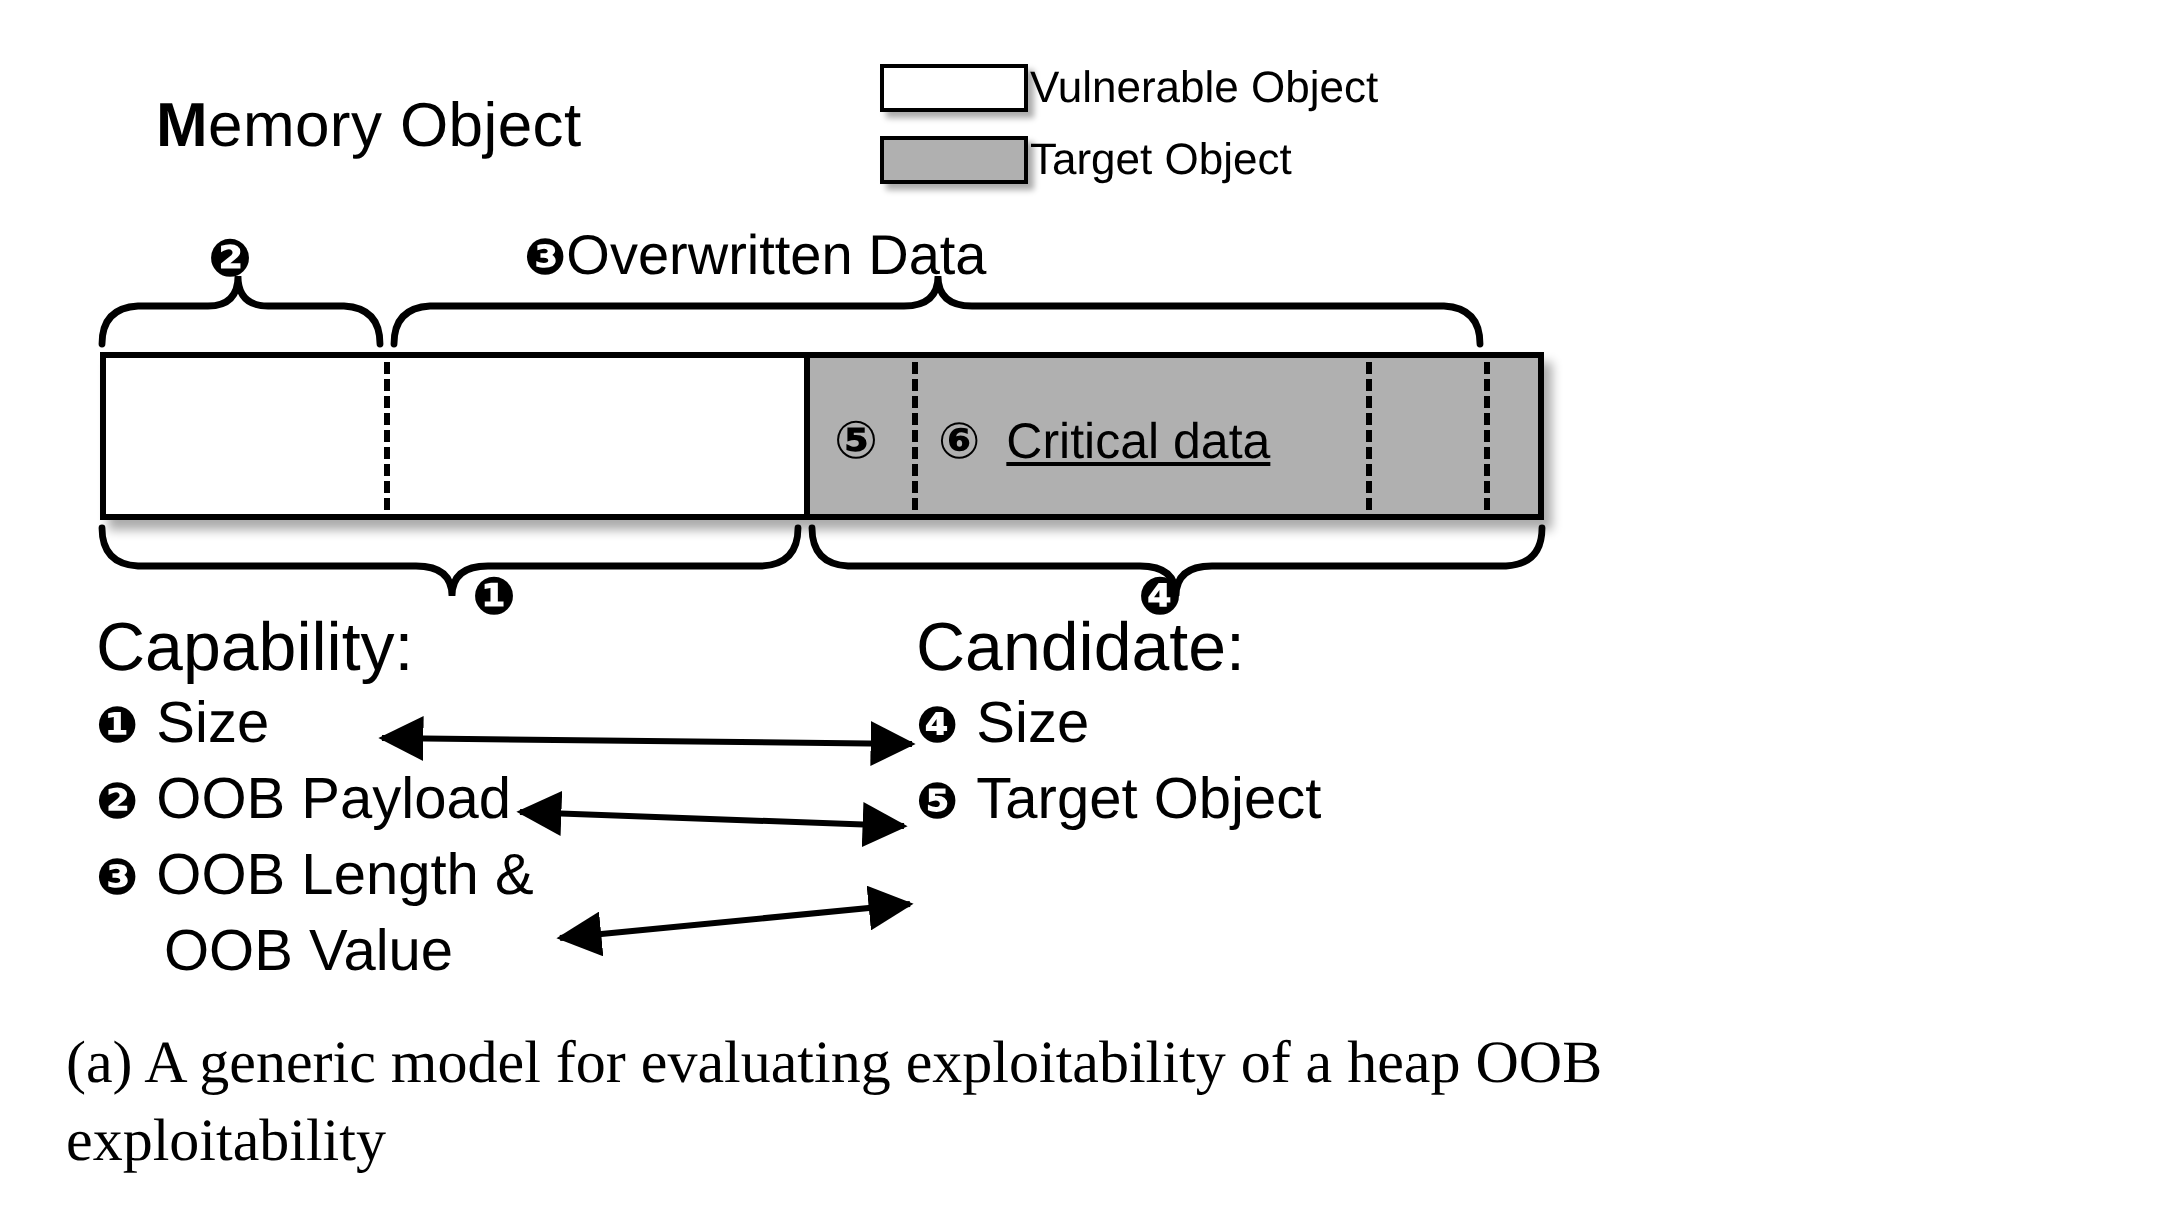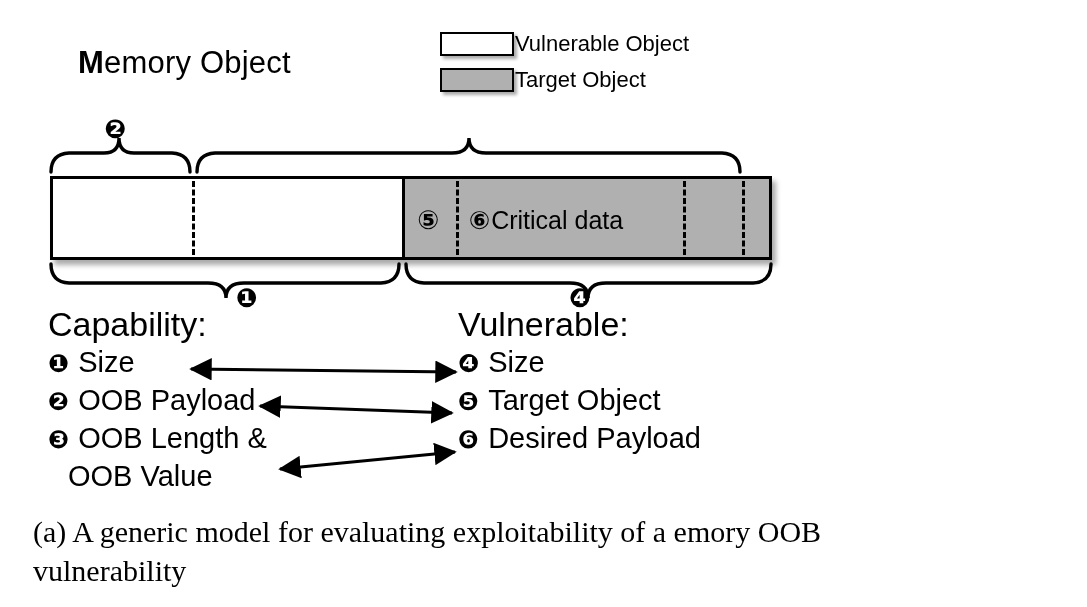--- a/index.html
+++ b/index.html
@@ -115,21 +115,21 @@
   #seg5-label {
     left: 417px; top: 205px;
     font-size: 26px;
   }
   #seg6-label {
     left: 469px; top: 205px;
     font-size: 26px;
     white-space: nowrap;
   }
   #seg6-label .marker { font-size: 25px; }
-  #seg6-label .txt { font-size: 25px; margin-left: 1px; }
+  #seg6-label .txt { font-size: 25px; margin-left: 13px; text-decoration: underline; }
 
   
   #label-size-cap {
     left: 236px; top: 283px;
     font-size: 26px;
   }
   #label-size-cand {
     left: 569px; top: 283px;
     font-size: 26px;
   }
@@ -142,21 +142,21 @@
     line-height: 38px;
     white-space: nowrap;
   }
   .col-item {
     font-size: 29px;
     line-height: 38px;
     white-space: nowrap;
   }
   .col-item .marker { font-size: 25px; }
   .col-item .txt { margin-left: 9px; }
-  .col-item.cont .txt { margin-left: 20px; }
+  .col-item.cont .txt { margin-left: 34px; }
 
   
   #caption {
     left: 33px; top: 512px;
     width: 820px;
     font-family: "Liberation Serif", serif;
     font-size: 30px;
     line-height: 39px;
   }
 </style>
@@ -173,20 +173,21 @@
       <div class="legend-label">Vulnerable Object</div>
     </div>
     <div class="legend-row">
       <div class="legend-swatch target"></div>
       <div class="legend-label">Target Object</div>
     </div>
   </div>
 
   <div id="label-oob-offset" class="abs"><span class="marker">❷</span></div>
 
+  <div id="label-overwritten" class="abs"><span class="marker">❸</span><span>Overwritten Data</span></div>
 
   <svg id="brace-layer" class="abs" viewBox="0 0 1087 607">
 
     <path d="M 51,172 Q 51,154 69,153 L 104,153 Q 119,153 119,138 Q 119,153 134,153 L 172,153 Q 190,154 190,172" fill="none" stroke="#000" stroke-width="3.4" stroke-linecap="round"></path>
 
     <path d="M 197,172 Q 197,154 215,153 L 452,153 Q 469,153 469,138 Q 469,153 486,153 L 722,153 Q 740,154 740,172" fill="none" stroke="#000" stroke-width="3.4" stroke-linecap="round"></path>
 
     <path d="M 51,264 Q 51,282 69,283 L 208,283 Q 226,283 226,298 Q 226,283 244,283 L 381,283 Q 399,282 399,264" fill="none" stroke="#000" stroke-width="3.4" stroke-linecap="round"></path>
 
     <path d="M 406,264 Q 406,282 424,283 L 570,283 Q 588,283 588,298 Q 588,283 606,283 L 753,283 Q 771,282 771,264" fill="none" stroke="#000" stroke-width="3.4" stroke-linecap="round"></path>
@@ -221,21 +222,20 @@
 
   <div id="capability-col" class="abs">
     <div class="col-heading">Capability:</div>
     <div class="col-item"><span class="marker">❶</span><span class="txt">Size</span></div>
     <div class="col-item"><span class="marker">❷</span><span class="txt">OOB Payload</span></div>
     <div class="col-item"><span class="marker">❸</span><span class="txt">OOB Length &amp;</span></div>
     <div class="col-item cont"><span class="txt">OOB Value</span></div>
   </div>
 
   <div id="candidate-col" class="abs">
-    <div class="col-heading">Vulnerable:</div>
+    <div class="col-heading">Candidate:</div>
     <div class="col-item"><span class="marker">❹</span><span class="txt">Size</span></div>
     <div class="col-item"><span class="marker">❺</span><span class="txt">Target Object</span></div>
-    <div class="col-item"><span class="marker">❻</span><span class="txt">Desired Payload</span></div>
-  </div>
-
-  <div id="caption" class="abs">(a) A generic model for evaluating exploitability of a emory OOB vulnerability</div>
+  </div>
+
+  <div id="caption" class="abs">(a) A generic model for evaluating exploitability of a heap OOB exploitability</div>
 
 </div>
 
 </body></html>

